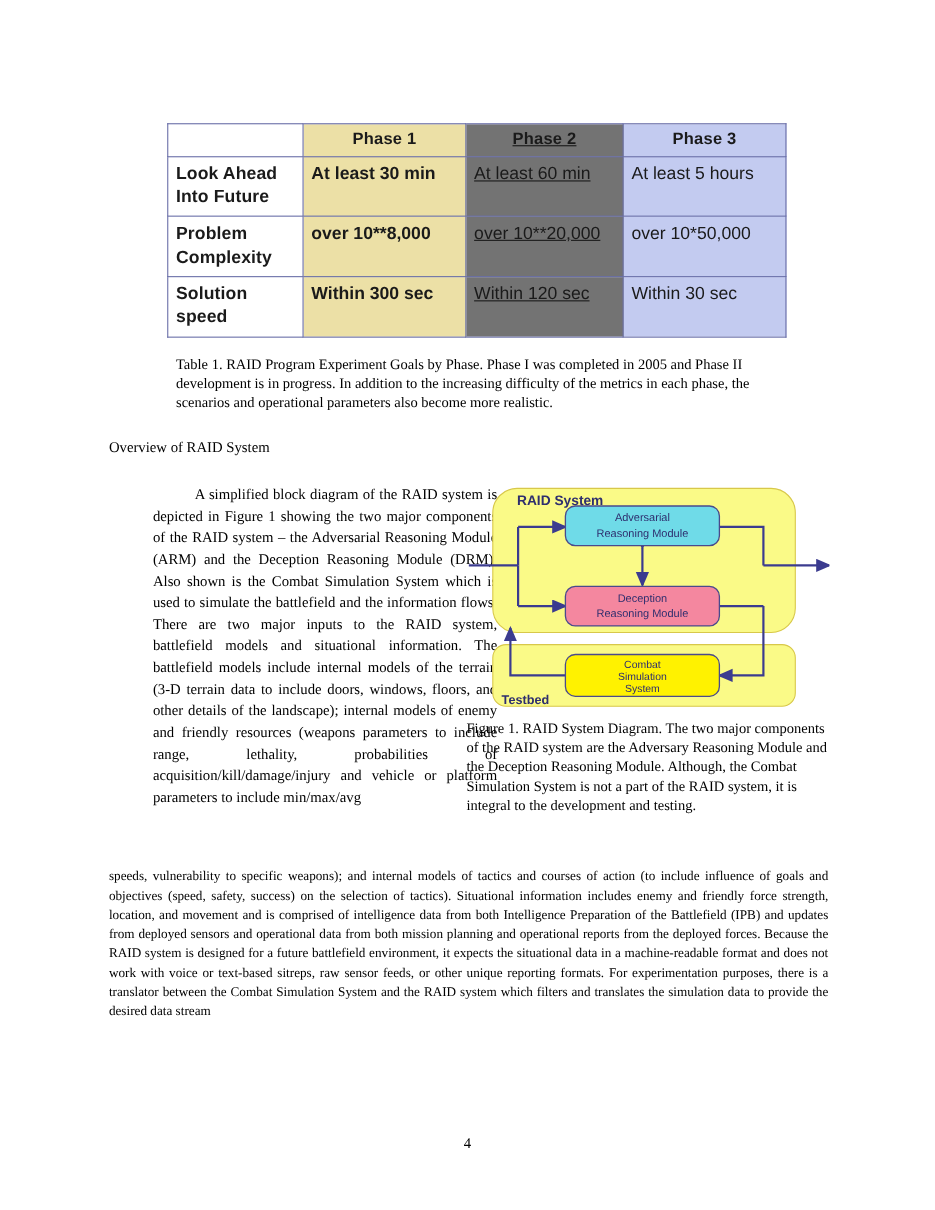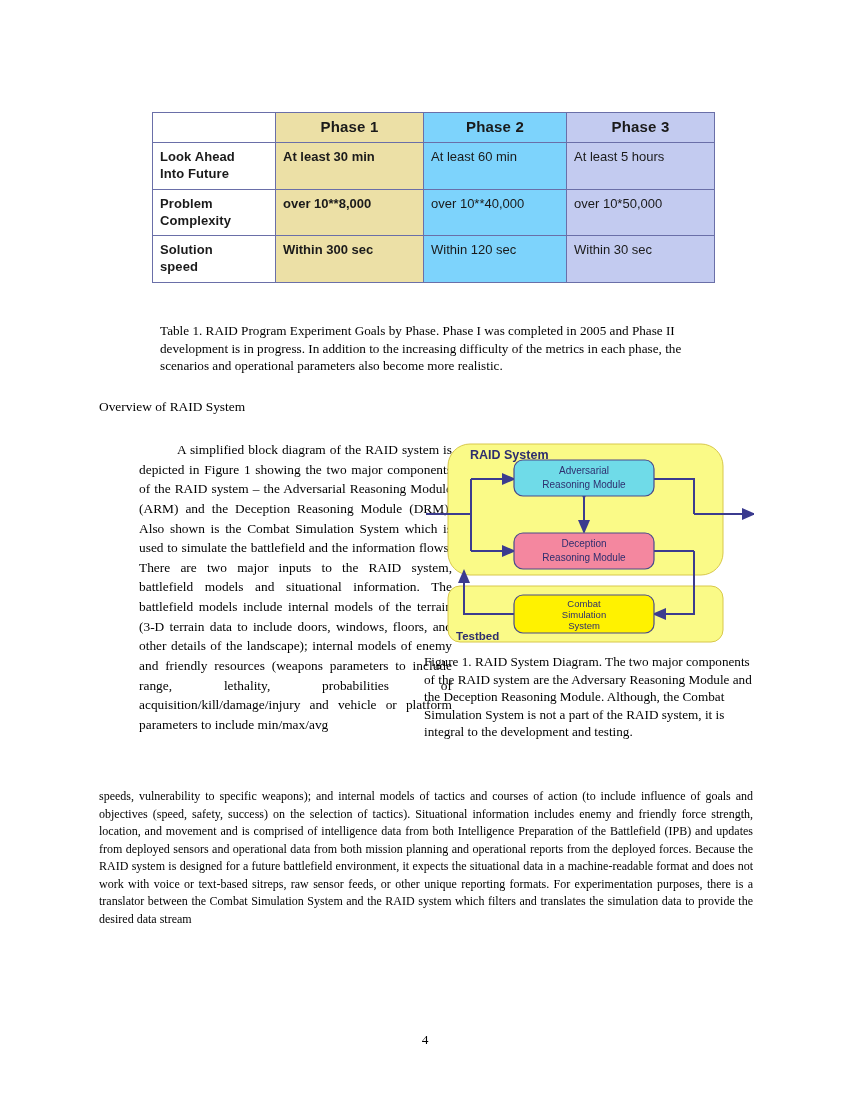--- a/index.html
+++ b/index.html
@@ -33,41 +33,41 @@
   table.goals {
     border-collapse: collapse;
     width: 562px;
     table-layout: fixed;
     font-family: "Liberation Sans", "DejaVu Sans", sans-serif;
   }
   table.goals td {
     border: 1px solid #6a6fa8;
     padding: 5px 7px 6px 7px;
     vertical-align: top;
-    font-size: 13px;
+    font-size: 16px;
     line-height: 1.33;
     color: #1a1a1a;
   }
   table.goals tr.hdr td {
     text-align: center;
     font-weight: bold;
     font-size: 15px;
     padding: 4px 6px 5px 6px;
     vertical-align: middle;
     letter-spacing: .2px;
   }
   td.rowlabel {
     background: #ffffff;
     font-weight: bold;
     font-size: 11px;
     line-height: 1.35;
     letter-spacing: .1px;
   }
   td.c1 { background: #ece0a6; font-weight: bold; }
-  td.c2 { background: #7dd3fc; }
+  td.c2 { background: #737373; text-decoration: underline; }
   td.c3 { background: #c3cbf0; }
   td.blank { background: #ffffff; }
 
   .col-label { width: 123px; }
   .col-p1 { width: 148px; }
   .col-p2 { width: 143px; }
   .col-p3 { width: 148px; }
 
   .cap {
     position: absolute;
@@ -171,21 +171,21 @@
           <td class="c2">At least 60 min</td>
           <td class="c3">At least 5 hours</td>
         </tr>
 
         <tr>
           <td class="rowlabel">
             <span>Problem</span><br>
             <span>Complexity</span>
           </td>
           <td class="c1">over 10**8,000</td>
-          <td class="c2">over 10**40,000</td>
+          <td class="c2">over 10**20,000</td>
           <td class="c3">over 10*50,000</td>
         </tr>
 
         <tr>
           <td class="rowlabel">
             <span>Solution</span><br>
             <span>speed</span>
           </td>
           <td class="c1">Within 300 sec</td>
           <td class="c2">Within 120 sec</td>

